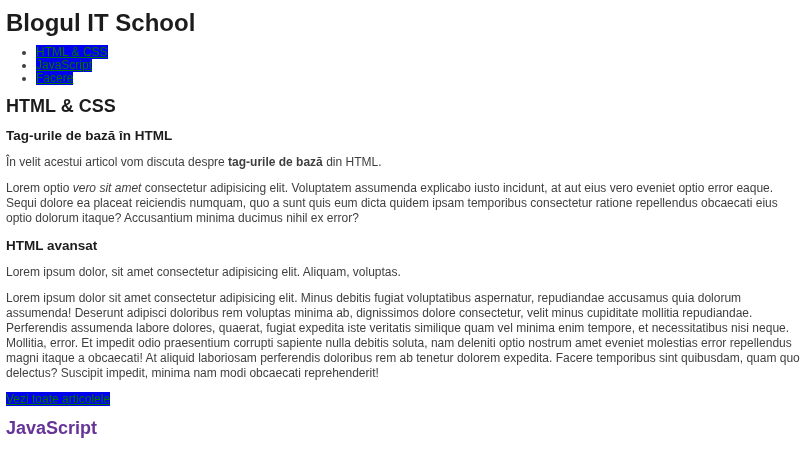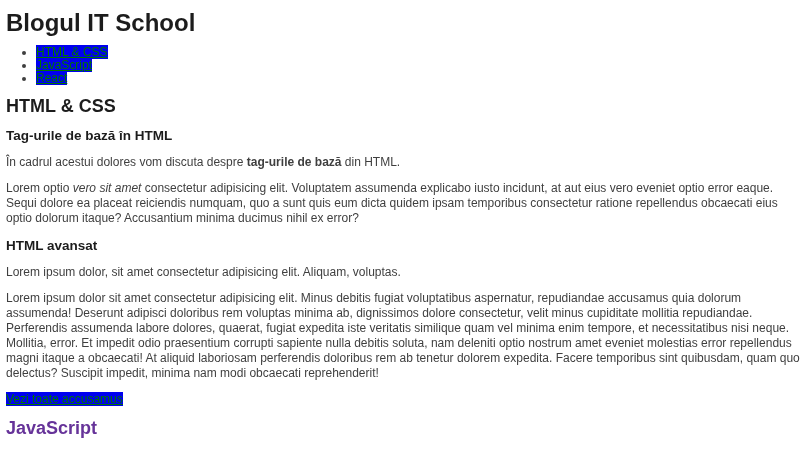--- a/index.html
+++ b/index.html
@@ -58,40 +58,40 @@
 <h1>Blogul IT School</h1>
 
 <ul class="nav-list">
   <li>
     <a class="hl-link" href="#">HTML &amp; CSS</a>
   </li>
   <li>
     <a class="hl-link" href="#">JavaScript</a>
   </li>
   <li>
-    <a class="hl-link" href="#">React</a>
+    <a class="hl-link" href="#">Facere</a>
   </li>
 </ul>
 
 <section>
   <h2>HTML &amp; CSS</h2>
 
   <article>
     <h3>Tag-urile de bază în HTML</h3>
-    <p><span>În cadrul acestui dolores vom discuta despre </span><strong>tag-urile de bază</strong><span> din HTML.</span></p>
+    <p><span>În velit acestui articol vom discuta despre </span><strong>tag-urile de bază</strong><span> din HTML.</span></p>
     <p><span>Lorem optio </span><em>vero sit amet</em><span> consectetur adipisicing elit. Voluptatem assumenda explicabo iusto incidunt, at aut eius vero eveniet optio error eaque. Sequi dolore ea placeat reiciendis numquam, quo a sunt quis eum dicta quidem ipsam temporibus consectetur ratione repellendus obcaecati eius optio dolorum itaque? Accusantium minima ducimus nihil ex error?</span></p>
   </article>
 
   <article>
     <h3>HTML avansat</h3>
     <p>Lorem ipsum dolor, sit amet consectetur adipisicing elit. Aliquam, voluptas.</p>
     <p>Lorem ipsum dolor sit amet consectetur adipisicing elit. Minus debitis fugiat voluptatibus aspernatur, repudiandae accusamus quia dolorum assumenda! Deserunt adipisci doloribus rem voluptas minima ab, dignissimos dolore consectetur, velit minus cupiditate mollitia repudiandae. Perferendis assumenda labore dolores, quaerat, fugiat expedita iste veritatis similique quam vel minima enim tempore, et necessitatibus nisi neque. Mollitia, error. Et impedit odio praesentium corrupti sapiente nulla debitis soluta, nam deleniti optio nostrum amet eveniet molestias error repellendus magni itaque a obcaecati! At aliquid laboriosam perferendis doloribus rem ab tenetur dolorem expedita. Facere temporibus sint quibusdam, quam quos delectus? Suscipit impedit, minima nam modi obcaecati reprehenderit!</p>
   </article>
 
   <p>
-    <a class="hl-link" href="#">Vezi toate accusamus</a>
+    <a class="hl-link" href="#">Vezi toate articolele</a>
   </p>
 </section>
 
 <section class="purple">
   <h2>JavaScript</h2>
 
 </section>
 
 </body></html>

